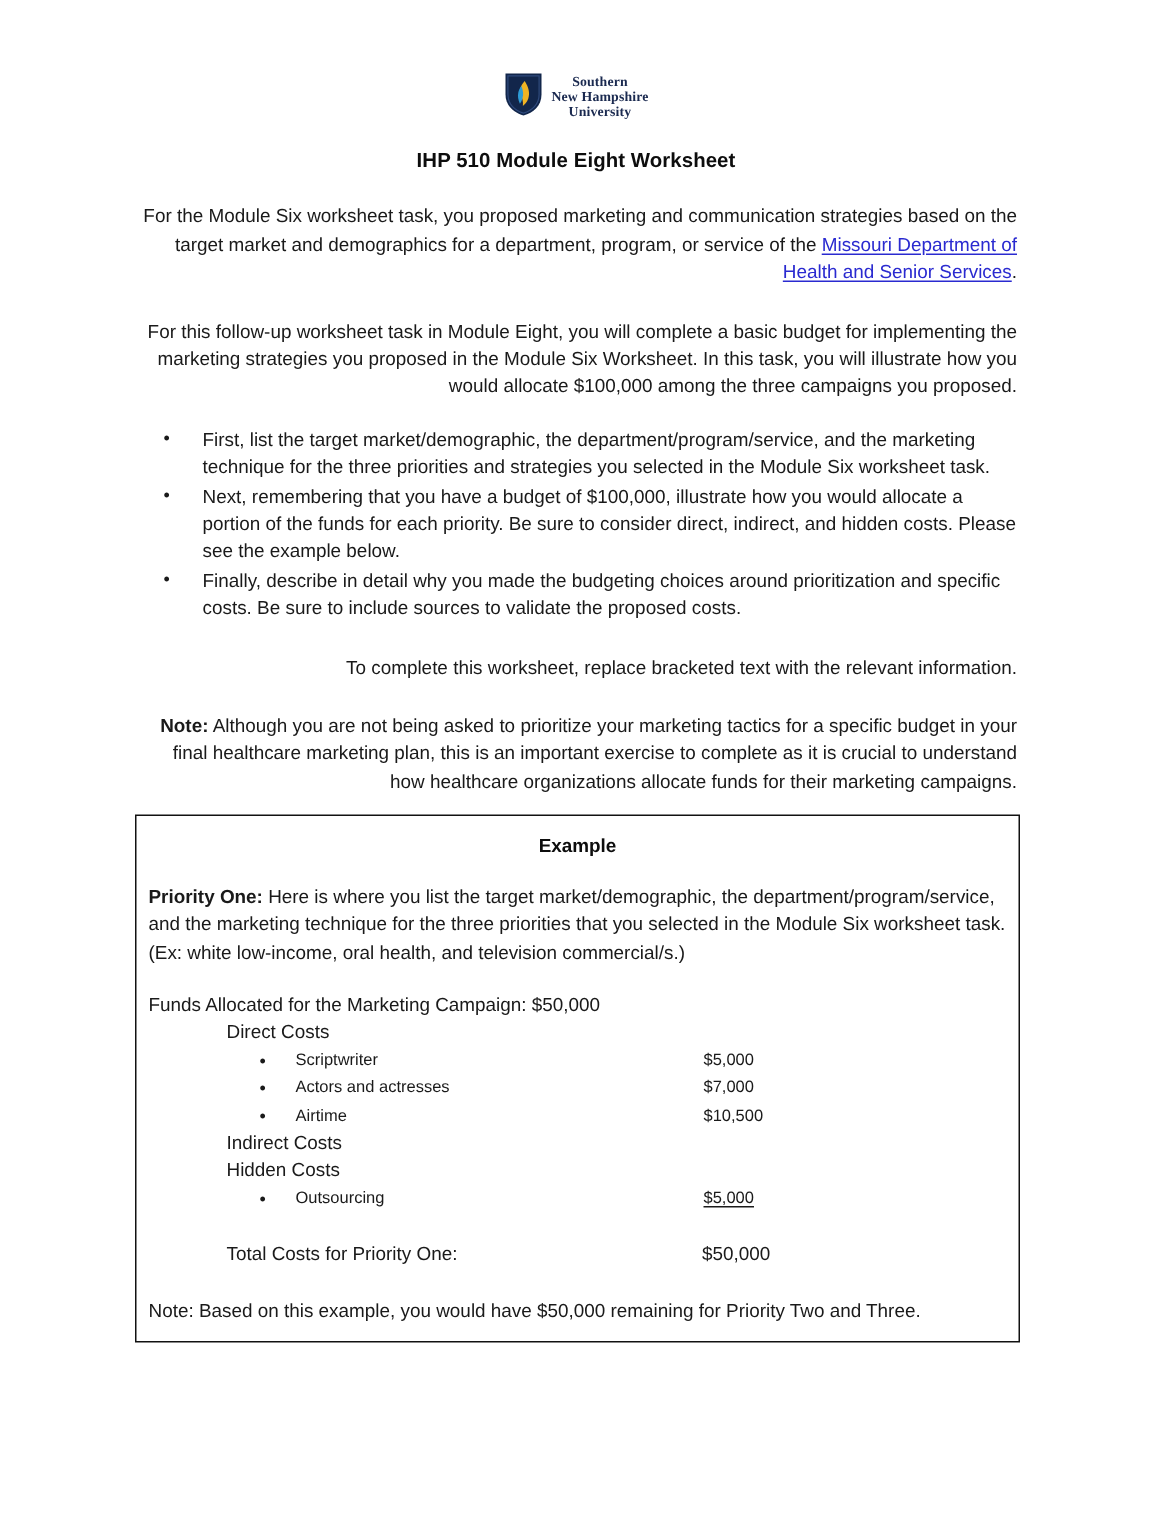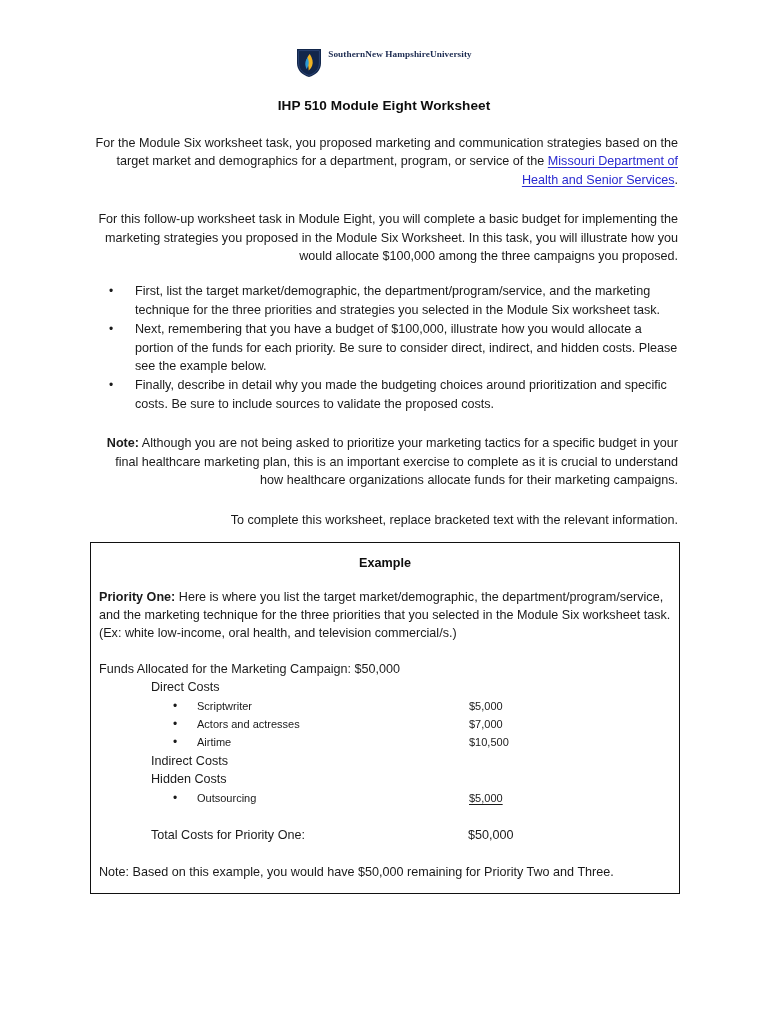--- a/index.html
+++ b/index.html
@@ -35,21 +35,21 @@
     gap: 6px;
   }
   .shield {
     width: 26px;
     height: 30px;
     flex: 0 0 auto;
     display: block;
   }
   .logo-text {
     display: flex;
-    flex-direction: row;
+    flex-direction: column;
     justify-content: center;
     padding-top: 1px;
     align-items: center;
   }
   .logo-line {
     font-family: "Liberation Serif", serif;
     font-size: 9.2px;
     font-weight: bold;
     line-height: 10.1px;
     color: #1b2a50;
@@ -204,25 +204,25 @@
   </p>
 
   <p class="para">For this follow-up worksheet task in Module Eight, you will complete a basic budget for implementing the marketing strategies you proposed in the Module Six Worksheet. In this task, you will illustrate how you would allocate $100,000 among the three campaigns you proposed.</p>
 
   <ul class="bullets">
     <li>First, list the target market/demographic, the department/program/service, and the marketing technique for the three priorities and strategies you selected in the Module Six worksheet task.</li>
     <li>Next, remembering that you have a budget of $100,000, illustrate how you would allocate a portion of the funds for each priority. Be sure to consider direct, indirect, and hidden costs. Please see the example below.</li>
     <li>Finally, describe in detail why you made the budgeting choices around prioritization and specific costs. Be sure to include sources to validate the proposed costs.</li>
   </ul>
 
+  <p class="para">To complete this worksheet, replace bracketed text with the relevant information.</p>
+
   <p class="para">
     <span class="bold">Note:</span><span> Although you are not being asked to prioritize your marketing tactics for a specific budget in your final healthcare marketing plan, this is an important exercise to complete as it is crucial to understand how healthcare organizations allocate funds for their marketing campaigns.</span>
   </p>
-
-  <p class="para">To complete this worksheet, replace bracketed text with the relevant information.</p>
 
   <div class="example-box">
 
     <div class="example-heading">Example</div>
 
     <p class="box-para">
       <span class="bold">Priority One:</span><span> Here is where you list the target market/demographic, the department/program/service, and the marketing technique for the three priorities that you selected in the Module Six worksheet task. (Ex: white low-income, oral health, and television commercial/s.)</span>
     </p>
 
     <div class="funds-line">Funds Allocated for the Marketing Campaign: $50,000</div>

